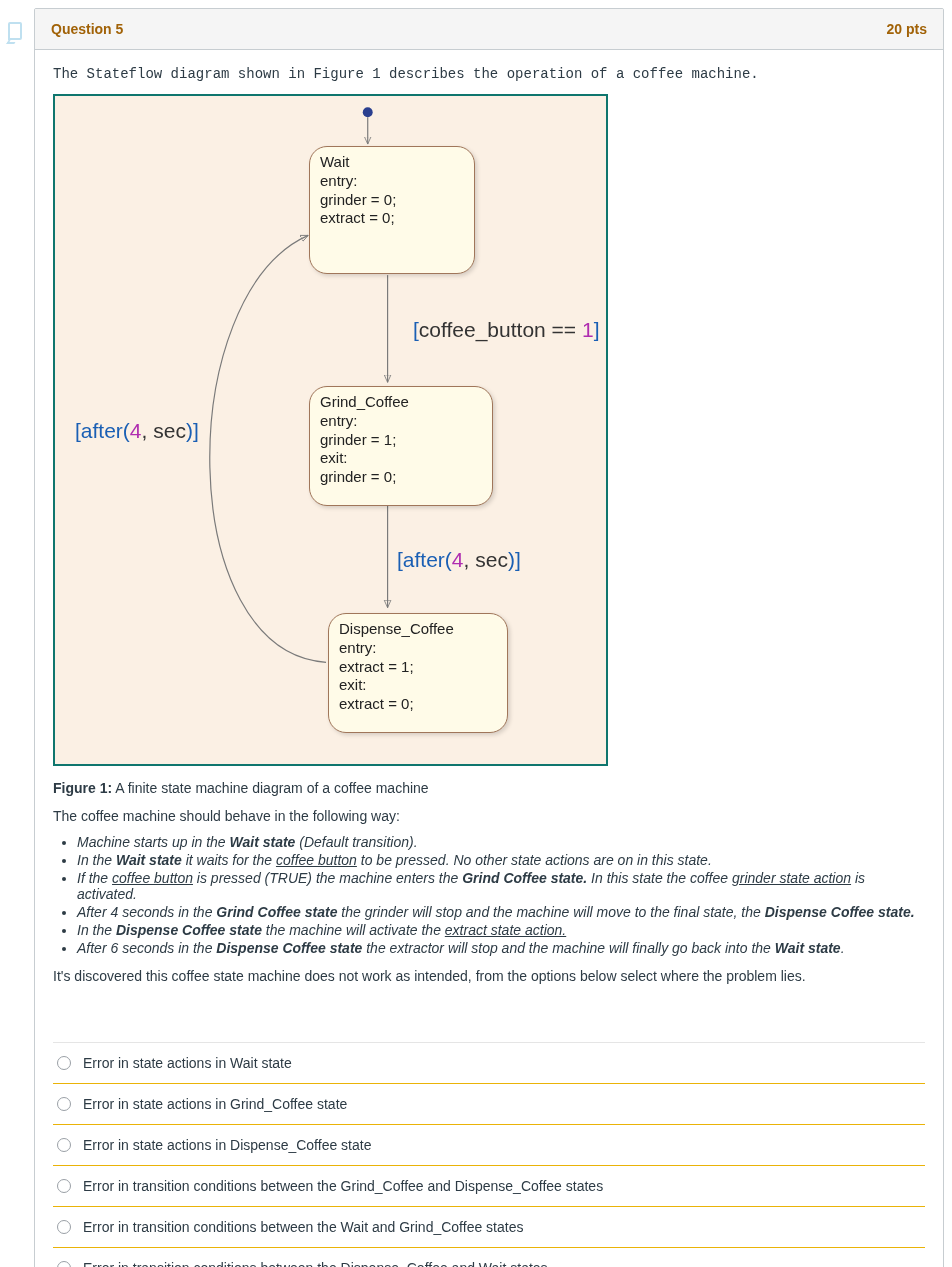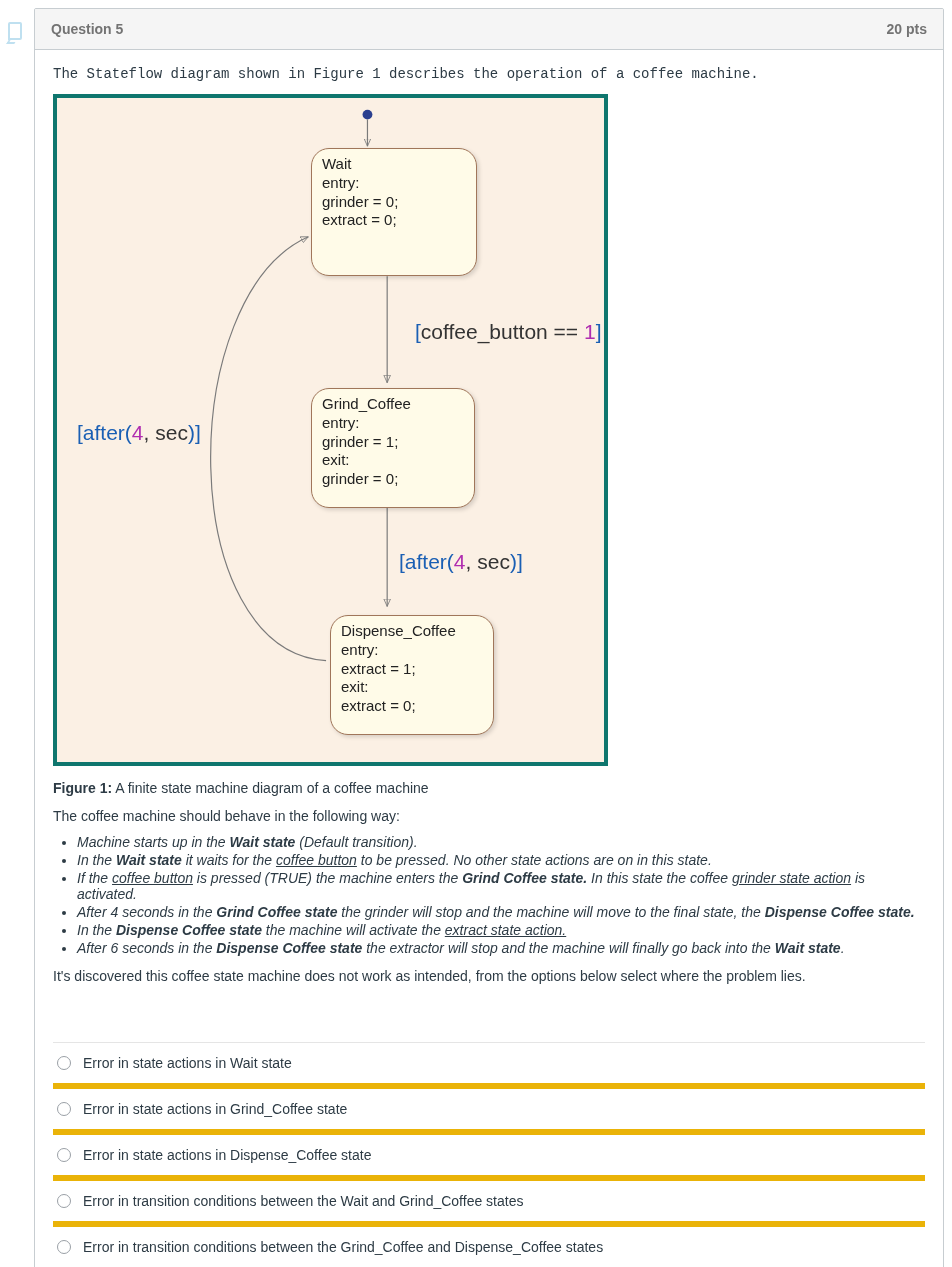--- a/index.html
+++ b/index.html
@@ -41,50 +41,50 @@
     overflow: hidden;
   }
   .q-header {
     display: flex;
     align-items: center;
     justify-content: space-between;
     background: #f5f5f5;
     border-bottom: 1px solid #c7cdd1;
     padding: 12px 16px;
     font-weight: 700;
-    color: #737373;
+    color: #a16207;
   }
   .q-body {
     padding: 16px 18px 22px 18px;
   }
   .intro { margin: 0 0 12px 0; font-family: Liberation Mono, monospace; }
   .figure-wrap {
     background: #fbf0e4;
-    border: 4px solid #0f766e;
+    border: 2px solid #0f766e;
     width: 555px;
     height: 672px;
     position: relative;
     margin-bottom: 14px;
   }
   .state-box {
     position: absolute;
     background: #fffbe8;
     border: 1.5px solid #a0765a;
     border-radius: 18px;
     padding: 6px 10px 8px 10px;
     box-shadow: 2px 2px 4px rgba(0,0,0,0.15);
     font-size: 15px;
     line-height: 1.25;
     white-space: pre;
     font-family: Arial, sans-serif;
     color: #222;
   }
   .state-wait { left: 254px; top: 50px; width: 166px; height: 128px; }
-  .state-grind { left: 254px; top: 290px; width: 164px; height: 120px; }
-  .state-dispense { left: 273px; top: 517px; width: 164px; height: 120px; }
+  .state-grind { left: 254px; top: 290px; width: 184px; height: 120px; }
+  .state-dispense { left: 273px; top: 517px; width: 180px; height: 120px; }
   .svg-overlay {
     position: absolute;
     inset: 0;
     width: 100%;
     height: 100%;
     pointer-events: none;
   }
   .trans-label {
     position: absolute;
     font-size: 21px;
@@ -101,21 +101,21 @@
     padding-left: 24px;
   }
   ul.behavior li { margin: 2px 0; font-style: italic; }
   .prompt { margin: 0 0 22px 0; }
   .options { border-top: 1px solid #e5e5e5; }
   .option-row {
     display: flex;
     align-items: center;
     gap: 12px;
     padding: 12px 4px;
-    border-bottom: 6px solid #eab308;
+    border-bottom: 1px solid #eab308;
   }
   .option-row:last-child { border-bottom: none; }
   .radio {
     width: 14px; height: 14px;
     border: 1px solid #9aa0a6;
     border-radius: 50%;
     flex: 0 0 auto;
   }
   .u { text-decoration: underline; }
   .spacer-above-options { height: 36px; }
@@ -214,25 +214,25 @@
         <label class="option-row">
           <span class="radio"></span>
           <span>Error in state actions in Grind_Coffee state</span>
         </label>
         <label class="option-row">
           <span class="radio"></span>
           <span>Error in state actions in Dispense_Coffee state</span>
         </label>
         <label class="option-row">
           <span class="radio"></span>
+          <span>Error in transition conditions between the Grind_Coffee and Dispense_Coffee states</span>
+        </label>
+        <label class="option-row">
+          <span class="radio"></span>
           <span>Error in transition conditions between the Wait and Grind_Coffee states</span>
-        </label>
-        <label class="option-row">
-          <span class="radio"></span>
-          <span>Error in transition conditions between the Grind_Coffee and Dispense_Coffee states</span>
         </label>
         <label class="option-row">
           <span class="radio"></span>
           <span>Error in transition conditions between the Dispense_Coffee and Wait states</span>
         </label>
       </div>
 
     </div>
   </div>
 </div>

